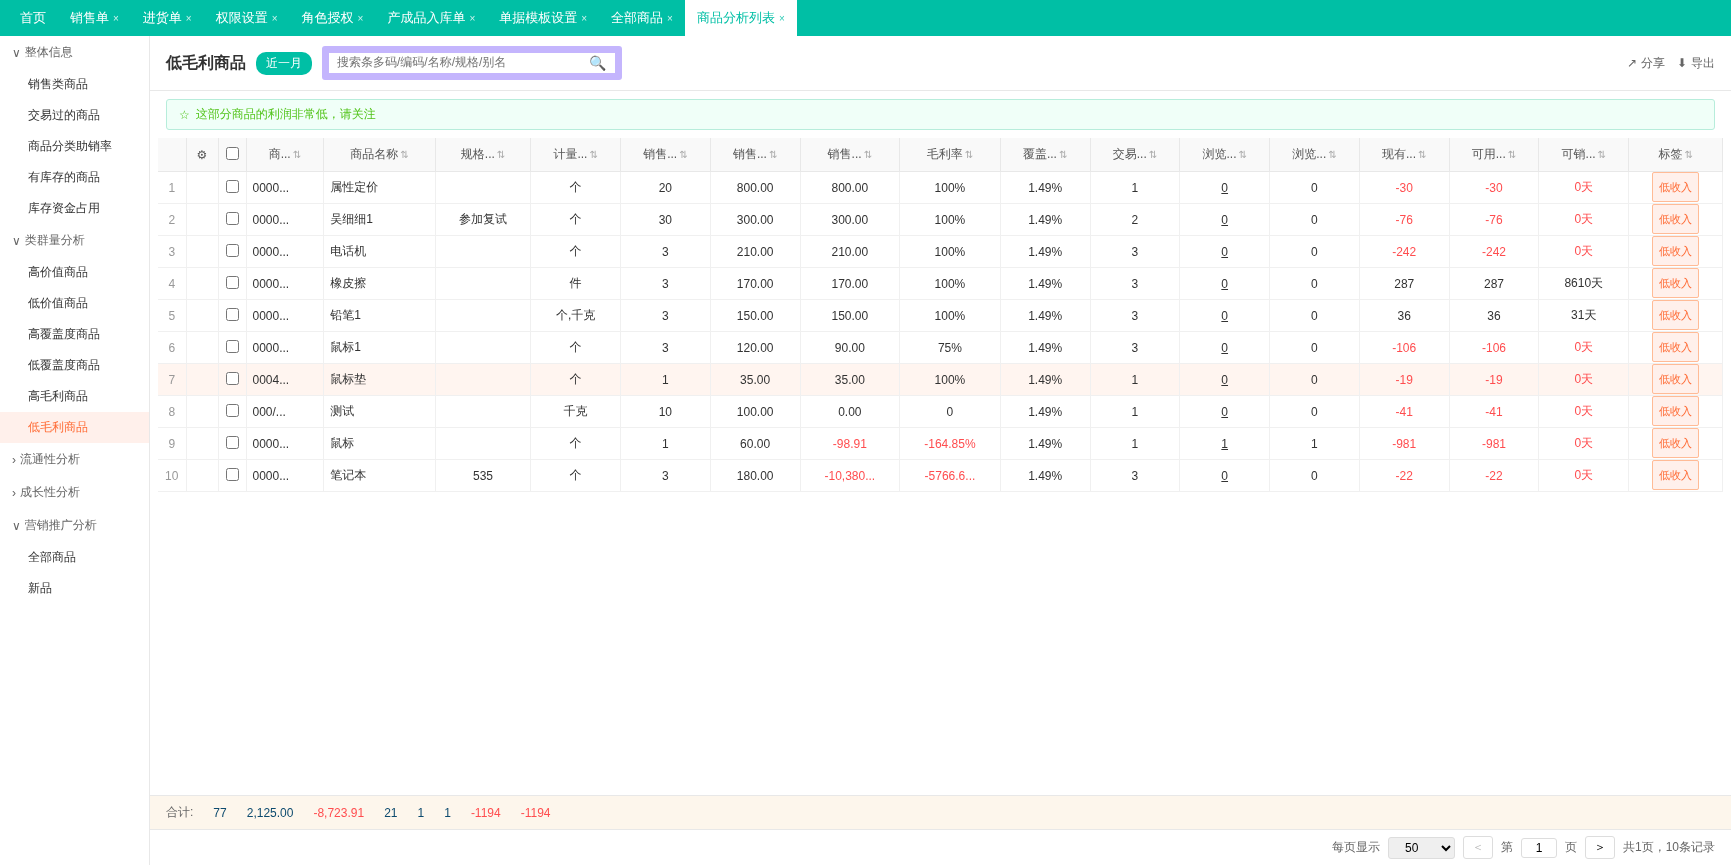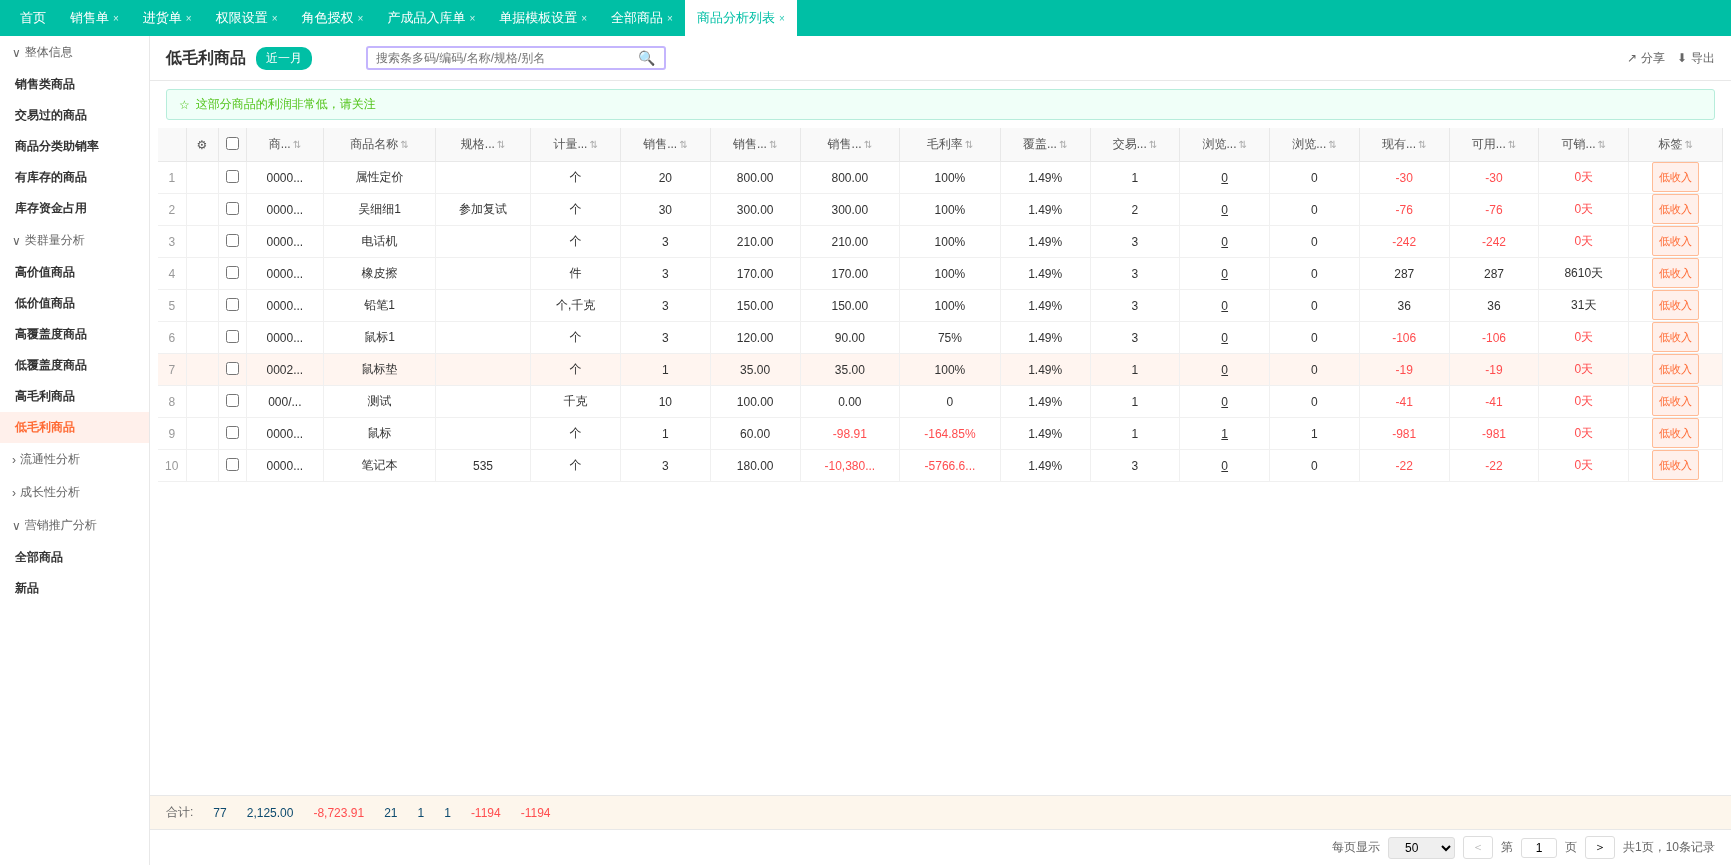--- a/index.html
+++ b/index.html
@@ -42,25 +42,24 @@
     .sidebar-group-title {
       padding: 8px 12px;
       font-size: 12px;
       color: #666;
       cursor: pointer;
       display: flex;
       align-items: center;
       gap: 4px;
     }
     .sidebar-item {
-      padding: 7px 12px 7px 15px;
+      padding: 7px 12px 7px 28px;
       font-size: 12px;
       color: #333;
       cursor: pointer;
-      font-weight: bold;
     }
     .sidebar-item.active { background: #fff0eb; color: #ff6b35; }
 
     
     .content {
       flex: 1;
       display: flex;
       flex-direction: column;
       overflow: hidden;
       background: #fff;
@@ -83,27 +82,26 @@
       background: #00bfa5;
       color: #fff;
       border: none;
       border-radius: 10px;
       padding: 3px 10px;
       font-size: 12px;
       cursor: pointer;
     }
     .search-box {
       display: flex;
-      align-items: center;
-      border: 2px solid #c4b5fd;
+      align-items: flex-start;
+      border: 7px solid #c4b5fd;
       border-radius: 3px;
       padding: 2px 8px;
       flex: 1;
       max-width: 300px;
-      margin-left: 44px;
     }
     .search-box input {
       border: none;
       outline: none;
       font-size: 12px;
       flex: 1;
       color: #999;
     }
     .search-icon { color: #999; font-size: 14px; }
     .header-actions {
@@ -165,21 +163,21 @@
     tbody tr {
       border-bottom: 1px solid #f0f0f0;
     }
     tbody tr.highlighted { background: #fff5f0; }
     tbody td {
       padding: 7px 6px;
       text-align: center;
       border-right: 1px solid #f0f0f0;
       white-space: nowrap;
     }
-    td.text-left { text-align: center; }
+    td.text-left { text-align: left; }
     td.red { color: #ff4d4f; }
 
     .tag-badge {
       background: #fff0eb;
       color: #ff6b35;
       border: 1px solid #ffbb96;
       border-radius: 2px;
       padding: 8px 6px;
       font-size: 11px;
     }
@@ -492,21 +490,21 @@
     <td>0</td>
     <td class="red">-106</td>
     <td class="red">-106</td>
     <td class="red">0天</td>
     <td><span class="tag-badge">低收入</span></td>
   </tr>
             <tr class="highlighted">
               <td class="row-num">7</td>
     <td></td>
     <td><input type="checkbox" style=""></td>
-    <td class="text-left">0002...</td>
+    <td class="text-left">0004...</td>
     <td class="text-left">鼠标垫</td>
     <td></td>
     <td>个</td>
     <td>1</td>
     <td>35.00</td>
     <td class="">35.00</td>
     <td class="">100%</td>
     <td>1.49%</td>
     <td>1</td>
     <td><span class="underline-link">0</span></td>

